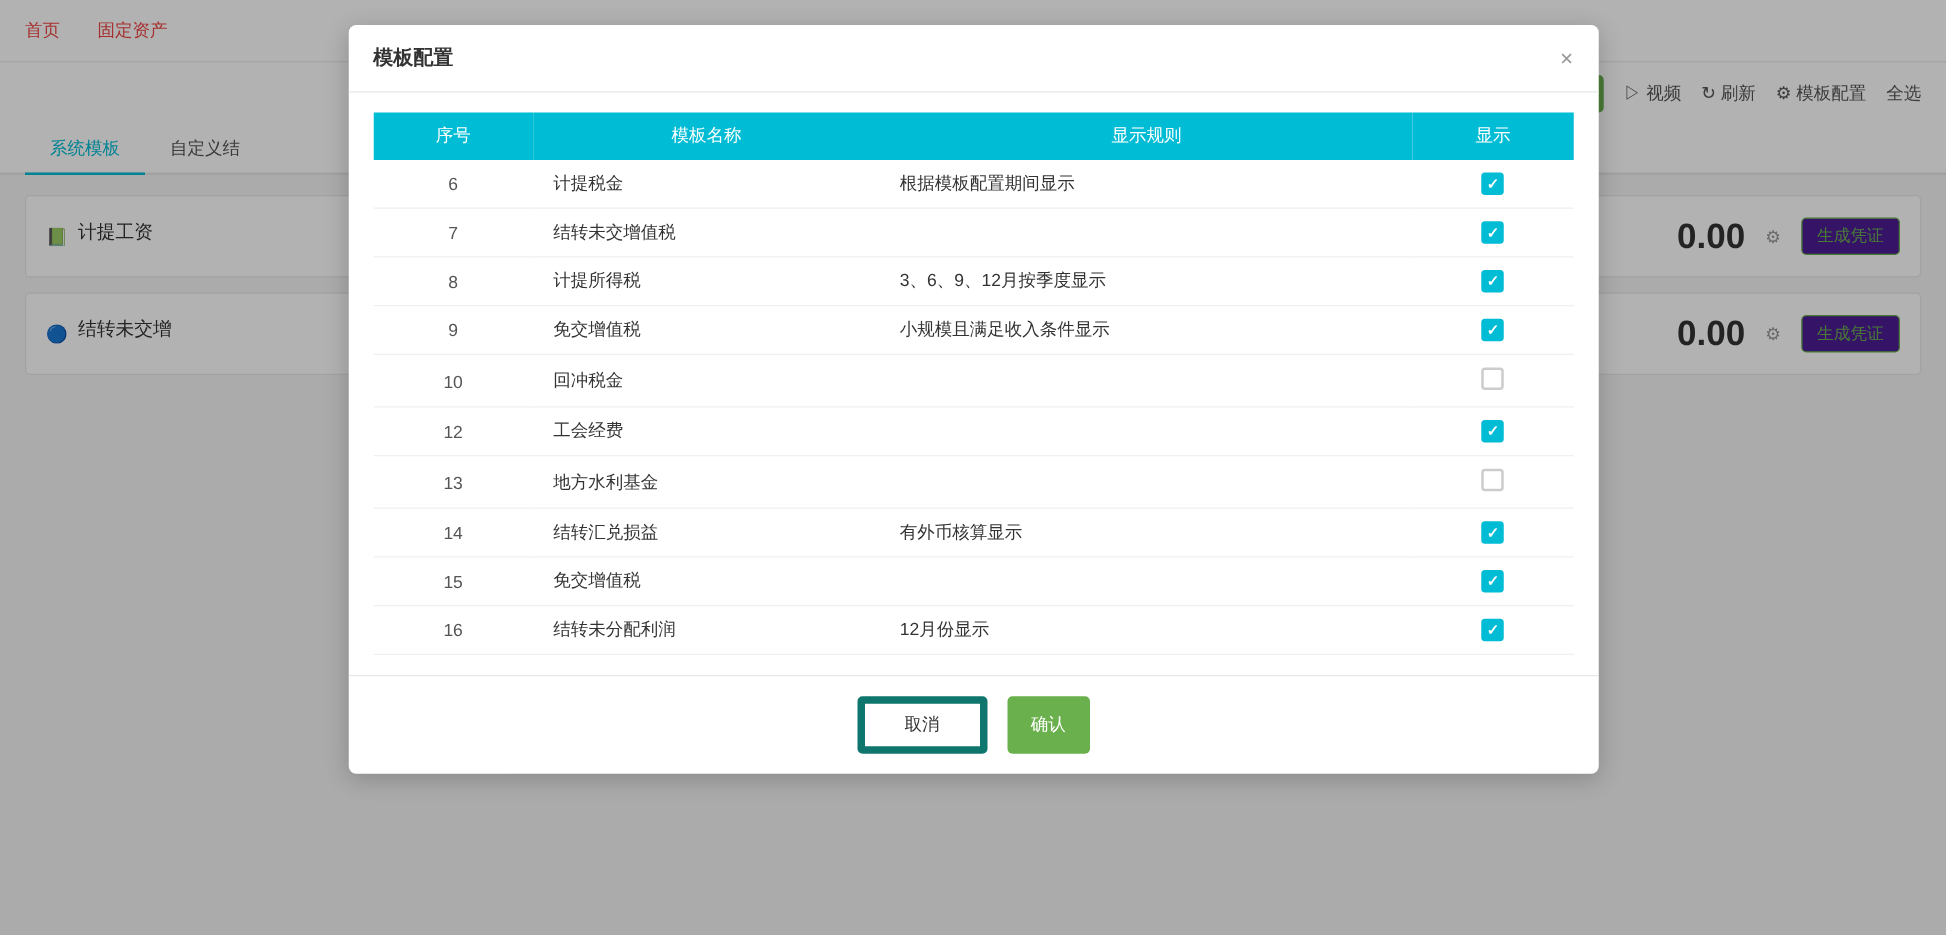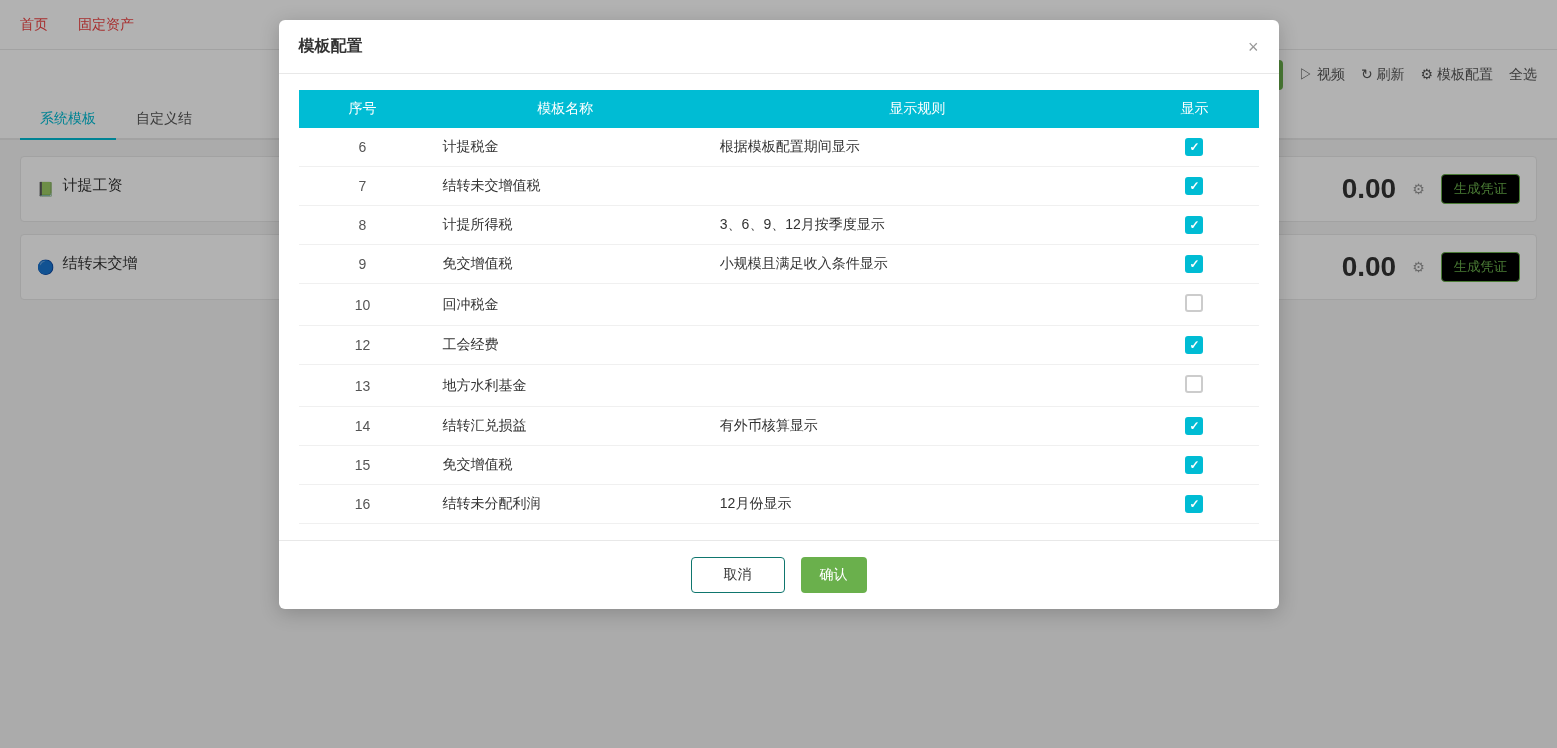--- a/index.html
+++ b/index.html
@@ -98,21 +98,21 @@
       font-weight: bold;
       color: #333;
     }
     .settings-icon {
       color: #999;
       cursor: pointer;
     }
     .btn-gen {
       border: 1px solid #6ab04c;
       color: #6ab04c;
-      background: #000000;
+      background: #4c1d95;
       padding: 5px 12px;
       border-radius: 4px;
       cursor: pointer;
     }
 
     
     .modal-overlay {
       position: absolute;
       top: 0; left: 0;
       width: 100%; height: 100%;
@@ -221,21 +221,21 @@
     
     .modal-footer {
       display: flex;
       justify-content: center;
       gap: 16px;
       padding: 16px 20px;
       border-top: 1px solid #e8e8e8;
     }
     .btn-cancel {
       background: #fff;
-      border: 1px solid #0f766e;
+      border: 6px solid #0f766e;
       color: #333;
       padding: 8px 32px;
       border-radius: 4px;
       cursor: pointer;
       font-size: 14px;
     }
     .btn-confirm {
       background: #6ab04c;
       border: none;
       color: #fff;

